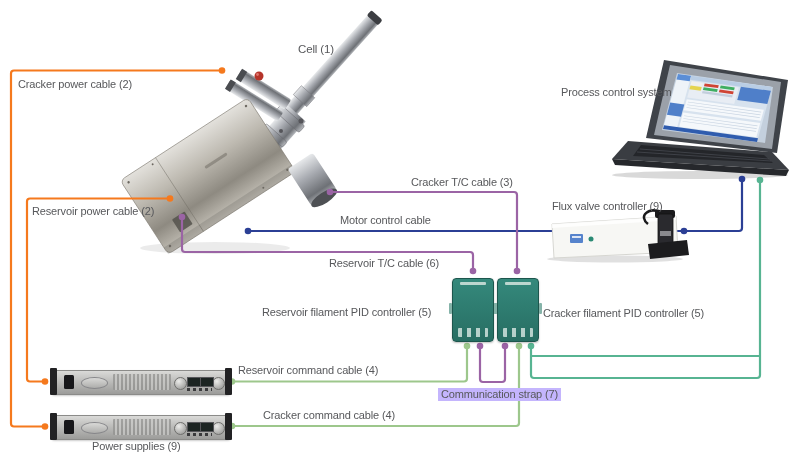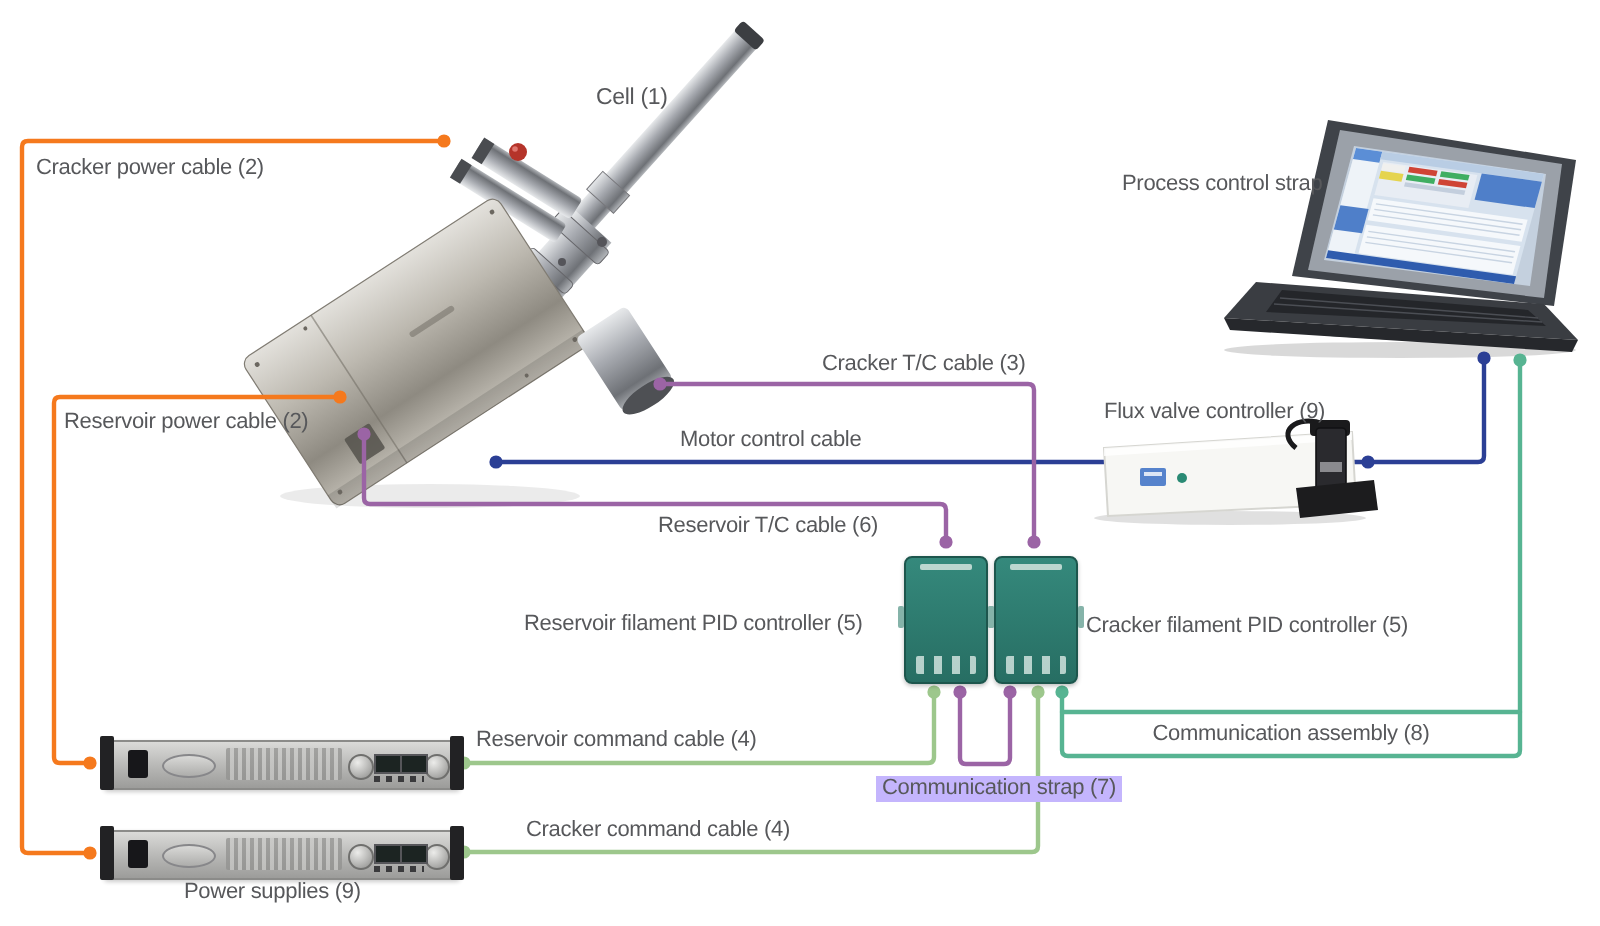--- a/index.html
+++ b/index.html
@@ -274,26 +274,25 @@
     <div class="psu-knob k1"></div>
     <div class="psu-knob k2"></div>
     <div class="psu-disp d1"></div>
     <div class="psu-disp d2"></div>
     <div class="psu-btns"></div>
   </div>
 
   <div class="lbl" style="left:298px;top:15px;font-size:11.5px;margin-top:28px;">Cell (1)</div>
   <div class="lbl" style="left:18px;top:78px;">Cracker power cable (2)</div>
   <div class="lbl" style="left:32px;top:205px;">Reservoir power cable (2)</div>
-  <div class="lbl" style="left:561px;top:86px;">Process control strap</div>
+  <div class="lbl" style="left:561px;top:86px;">Process control system</div>
   <div class="lbl" style="left:411px;top:176px;">Cracker T/C cable (3)</div>
   <div class="lbl" style="left:552px;top:200px;text-align:right;">Flux valve controller (9)</div>
   <div class="lbl" style="left:340px;top:214px;">Motor control cable</div>
   <div class="lbl" style="left:329px;top:257px;">Reservoir T/C cable (6)</div>
   <div class="lbl" style="left:262px;top:306px;width:184px;text-align:left;">Reservoir filament PID controller (5)</div>
   <div class="lbl" style="left:543px;top:307px;">Cracker filament PID controller (5)</div>
   <div class="lbl" style="left:238px;top:364px;">Reservoir command cable (4)</div>
   <div class="lbl" style="left:263px;top:409px;">Cracker command cable (4)</div>
   <div class="lbl lbl-strap" style="left:438px;top:388px;">Communication strap (7)</div>
-  <div class="lbl lbl-box" style="left:531px;top:361px;width:229px;">Communication assembly (8)</div>
   <div class="lbl" style="left:92px;top:440px;">Power supplies (9)</div>
 
 </div>
 
 </body></html>

